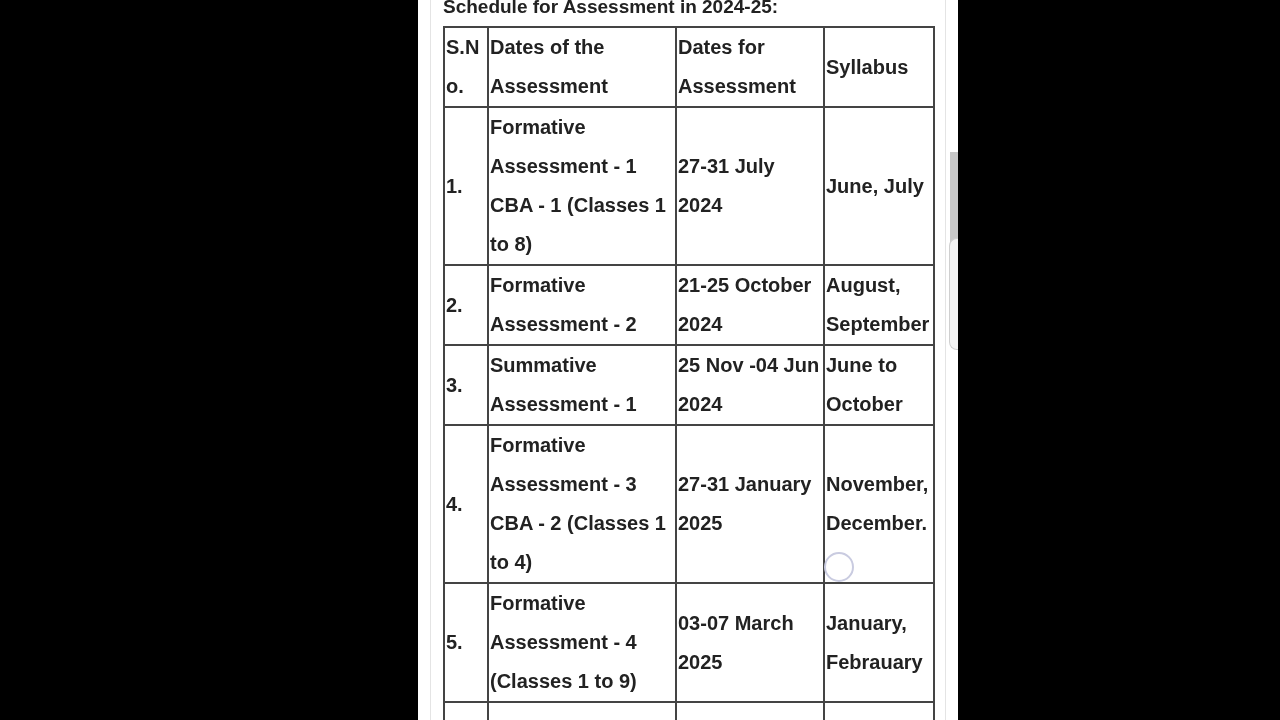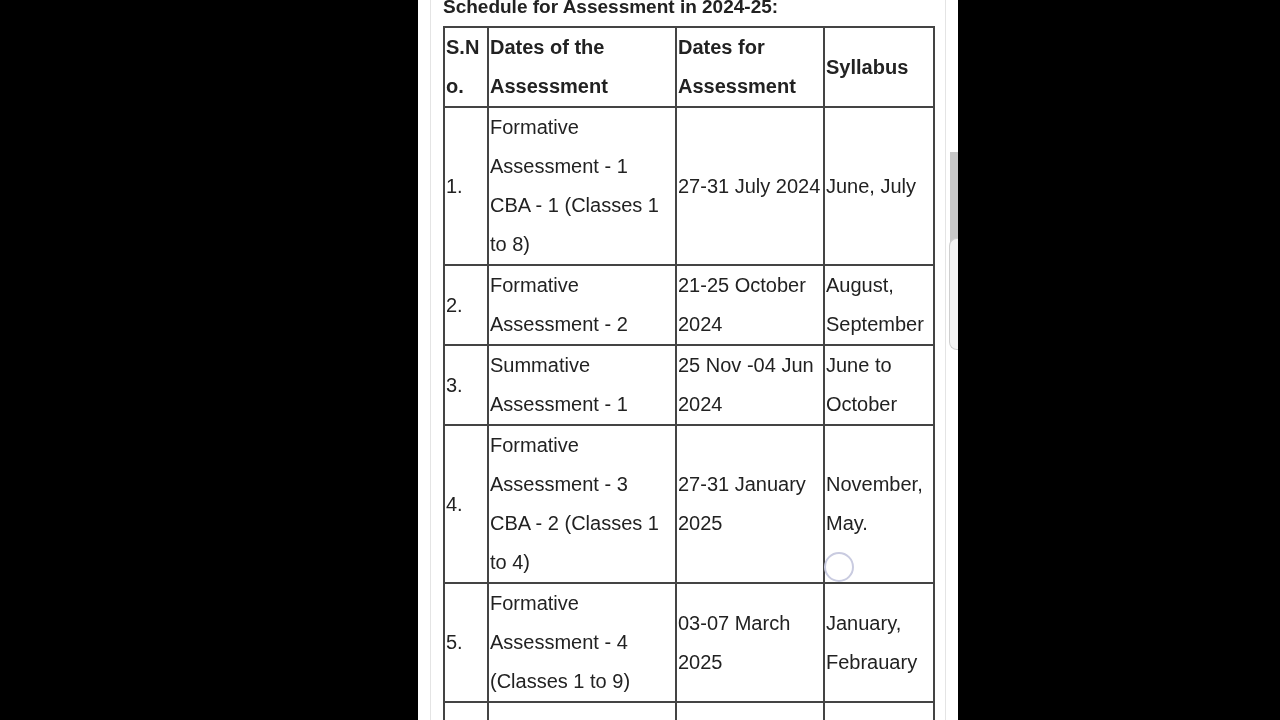--- a/index.html
+++ b/index.html
@@ -32,21 +32,21 @@
       width: 490px;
     }
     table.sched td, table.sched th {
       border: 2px solid #444;
       padding: 0 1px;
       font-size: 20px;
       line-height: 39px;
       color: #222;
       vertical-align: middle;
       text-align: left;
-      font-weight: normal;
+      font-weight: bold;
       word-wrap: break-word;
     }
     table.sched th { font-weight: bold; }
     col.c1 { width: 44px; }
     col.c2 { width: 188px; }
     col.c3 { width: 148px; }
     col.c4 { width: 110px; }
     .scrollbar-track {
       position: absolute; left: 532px; top: 152px; width: 8px; height: 110px;
       background: #c8c8c8;
@@ -101,21 +101,21 @@
       <tr>
         <td>3.</td>
         <td>Summative Assessment - 1</td>
         <td>25 Nov -04 Jun 2024</td>
         <td>June to October</td>
       </tr>
       <tr>
         <td>4.</td>
         <td>Formative Assessment - 3 CBA - 2 (Classes 1 to 4)</td>
         <td>27-31 January 2025</td>
-        <td>November, May.</td>
+        <td>November, December.</td>
       </tr>
       <tr>
         <td>5.</td>
         <td>Formative Assessment - 4 (Classes 1 to 9)</td>
         <td>03-07 March 2025</td>
         <td>January, Febrauary</td>
       </tr>
       <tr style="height:40px">
         <td></td>
         <td></td>

